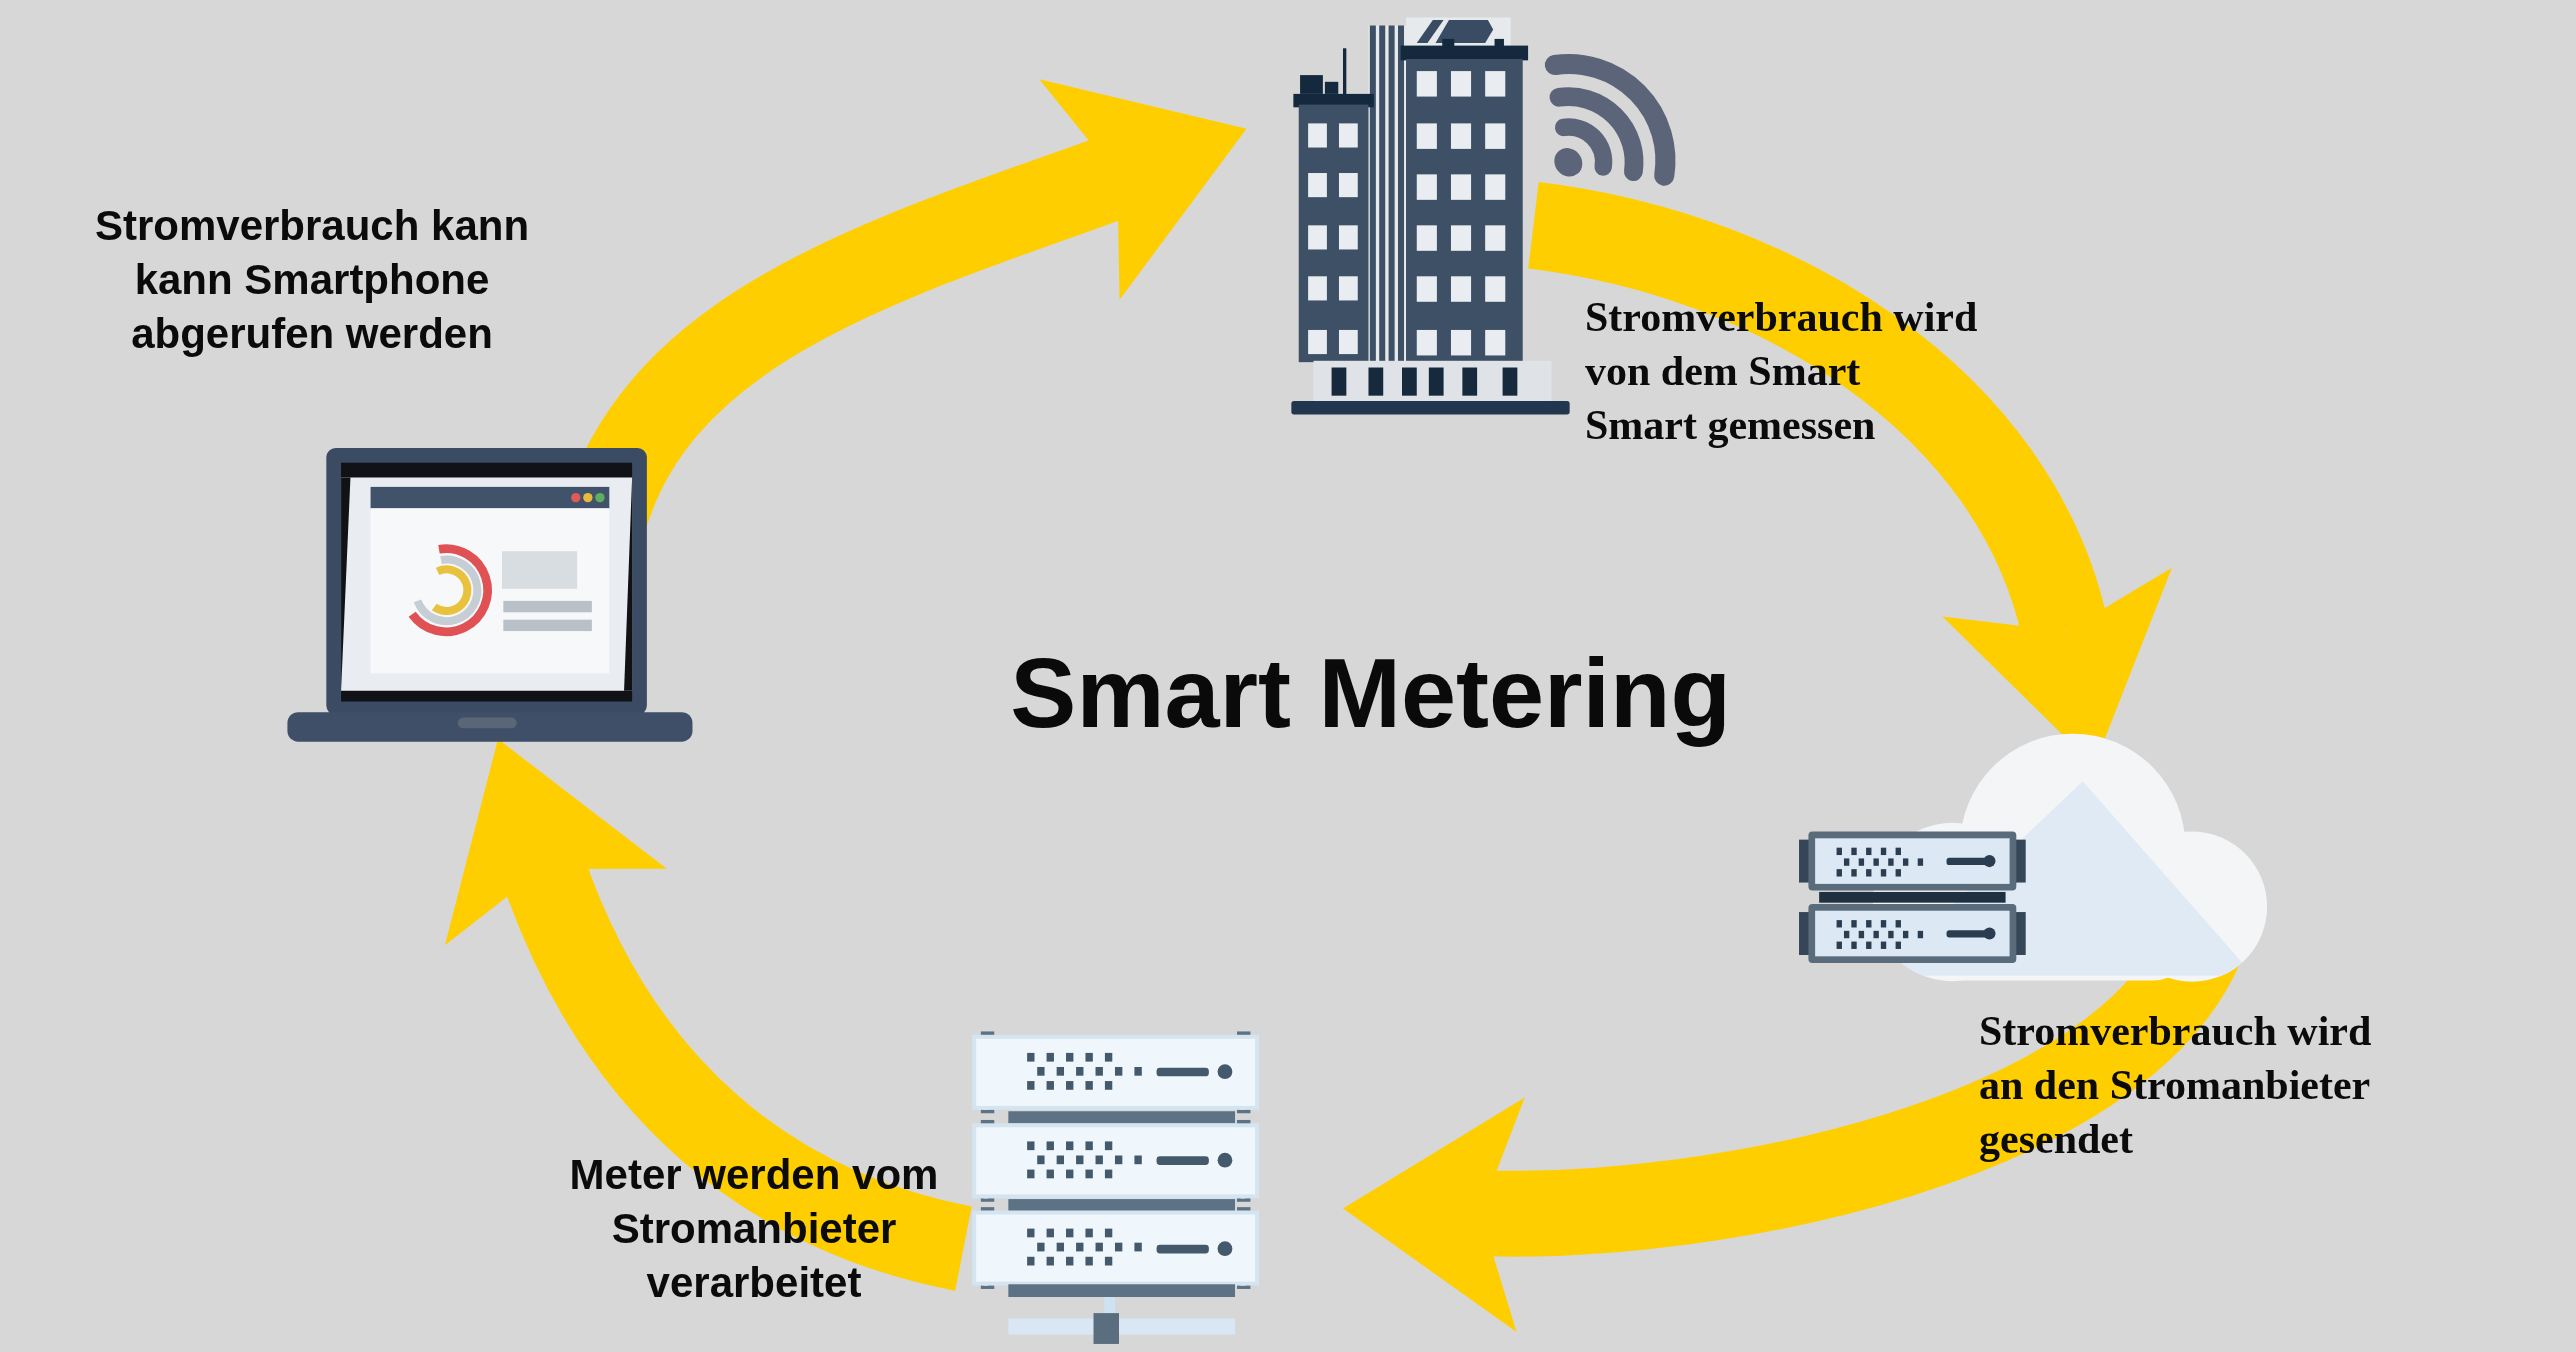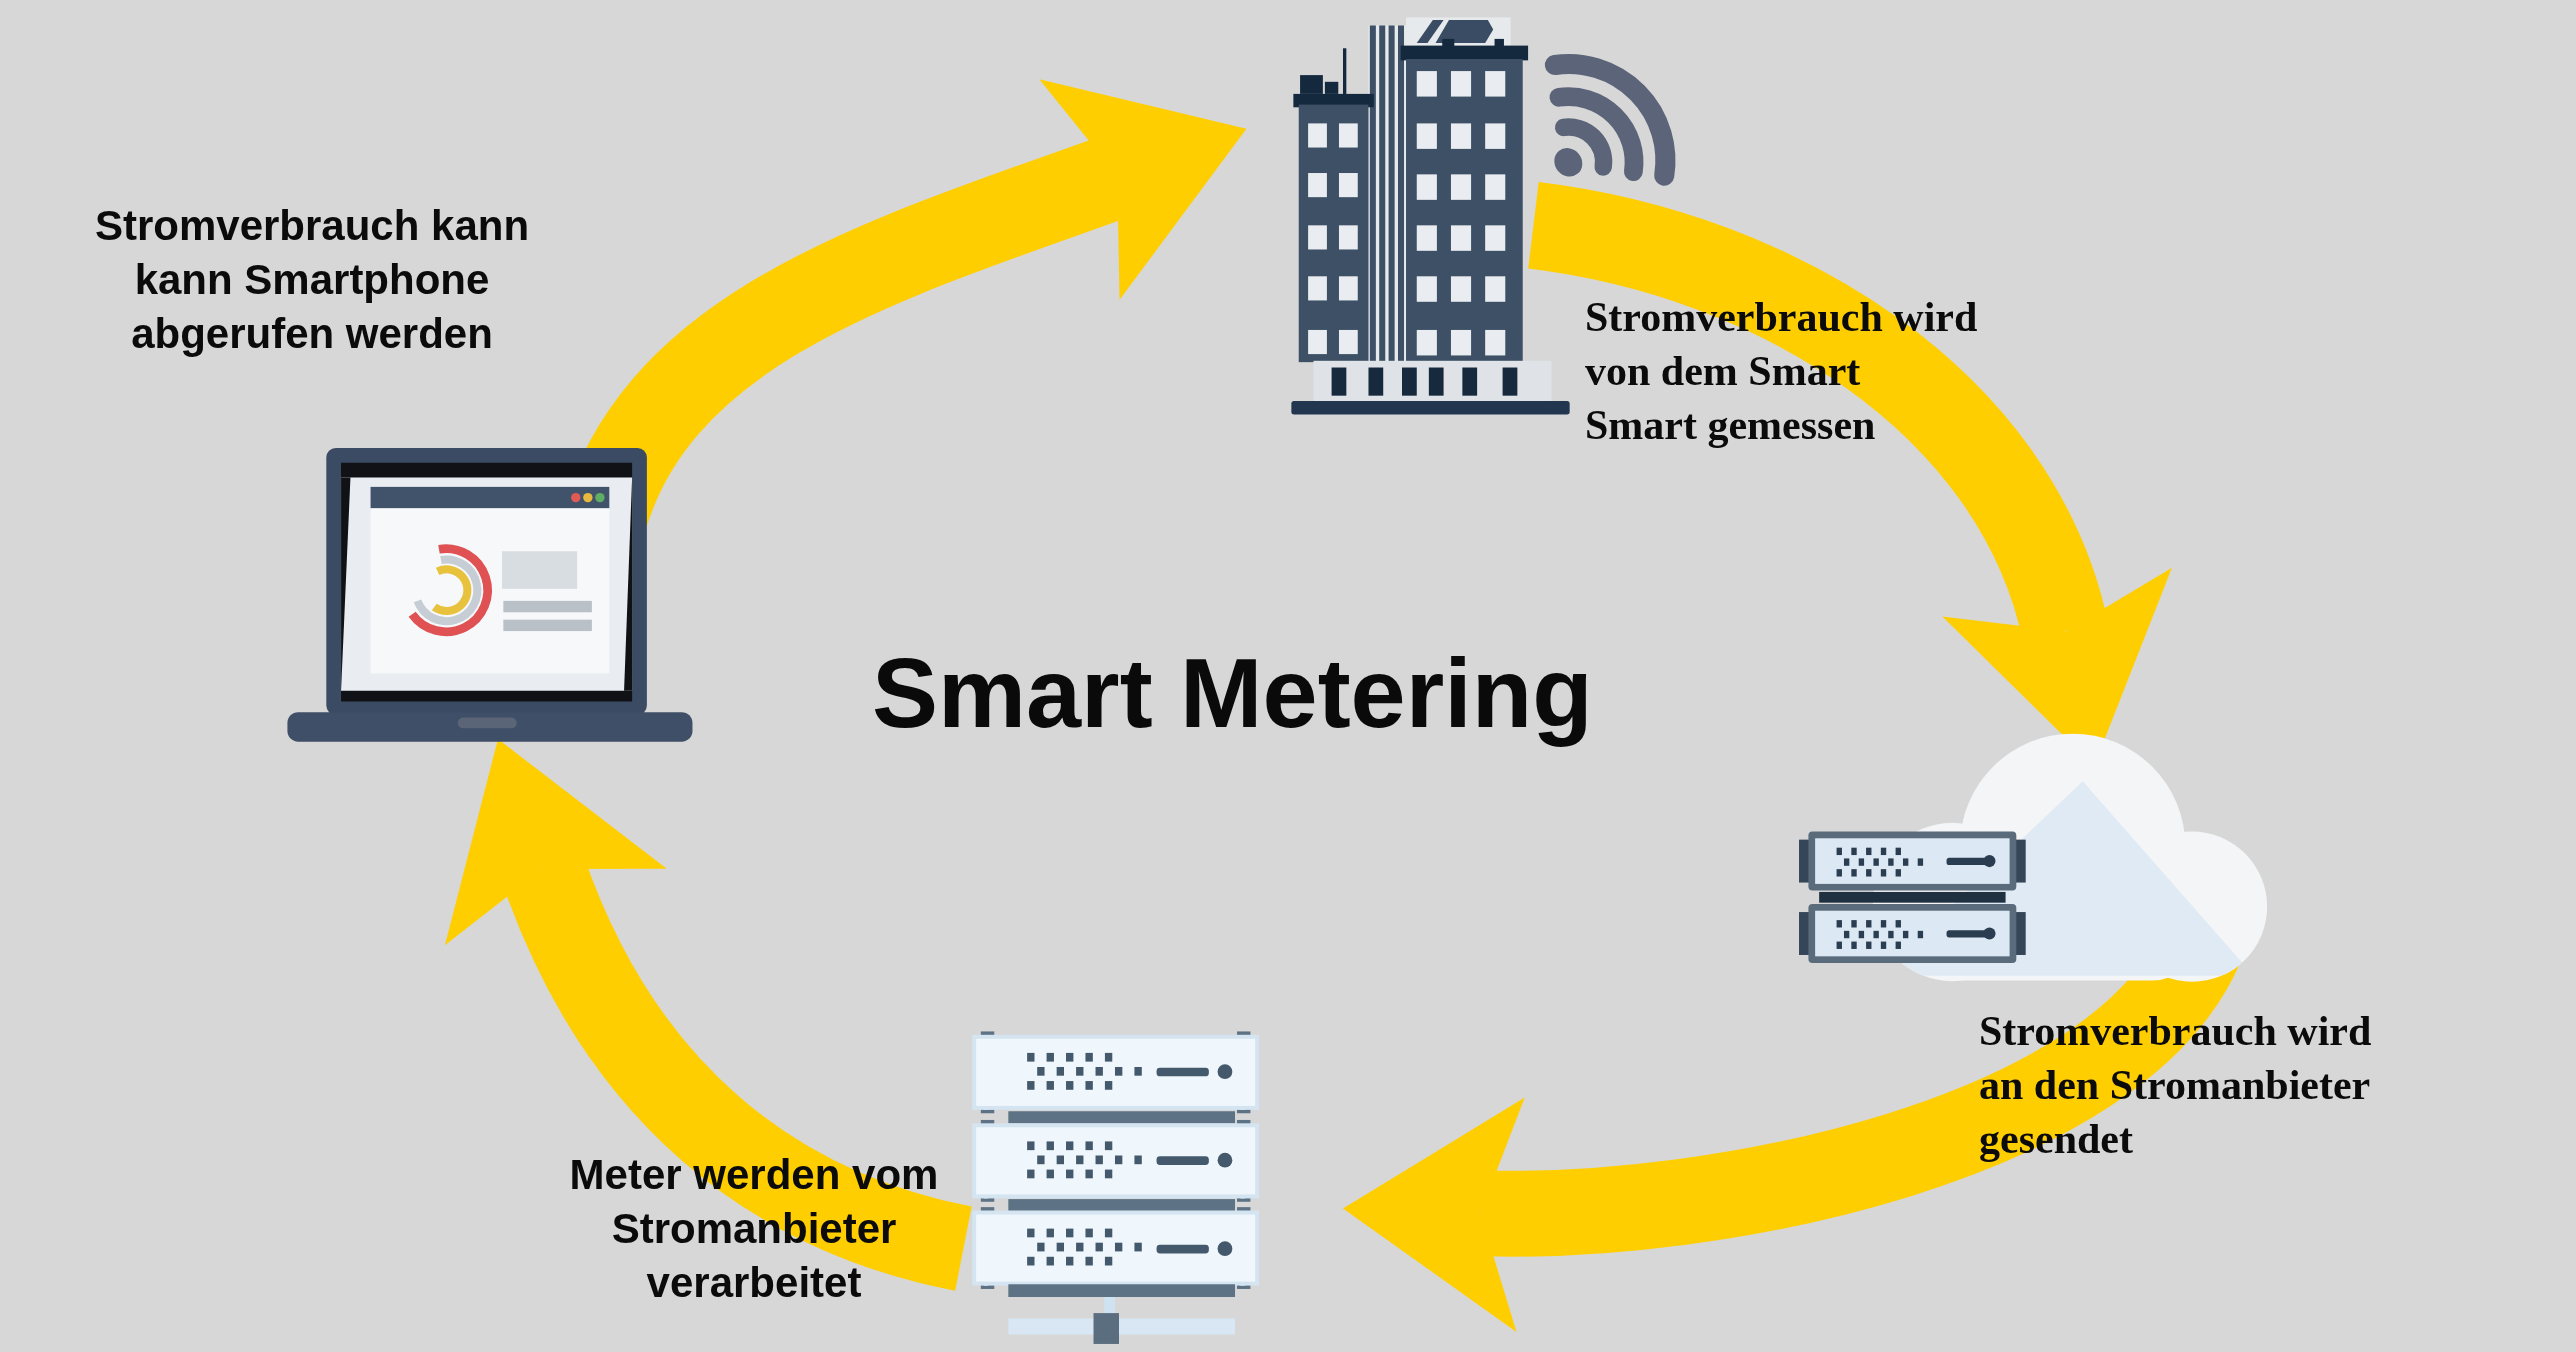--- a/index.html
+++ b/index.html
@@ -15,21 +15,21 @@
   .label{
     position:absolute;
     font-size:42px;font-weight:700;line-height:54px;
     color:#0b0b0b;letter-spacing:0px;white-space:nowrap;
   }
   .label span{display:block;}
   .label.align-right{text-align:center;}
   .label.align-left{text-align:left;font-family:Liberation Serif, serif;}
   .title{
     position:absolute;left:872px;top:636px;width:859px;
-    text-align:left;font-size:99px;font-weight:700;color:#0a0a0a;
+    text-align:right;font-size:99px;font-weight:700;color:#0a0a0a;
   }
 </style>
 </head>
 <body>
 
 <div class="canvas">
 
   <svg class="layer" viewBox="0 0 3840 2016">
 
     <g fill="none" stroke="#ffce00">

